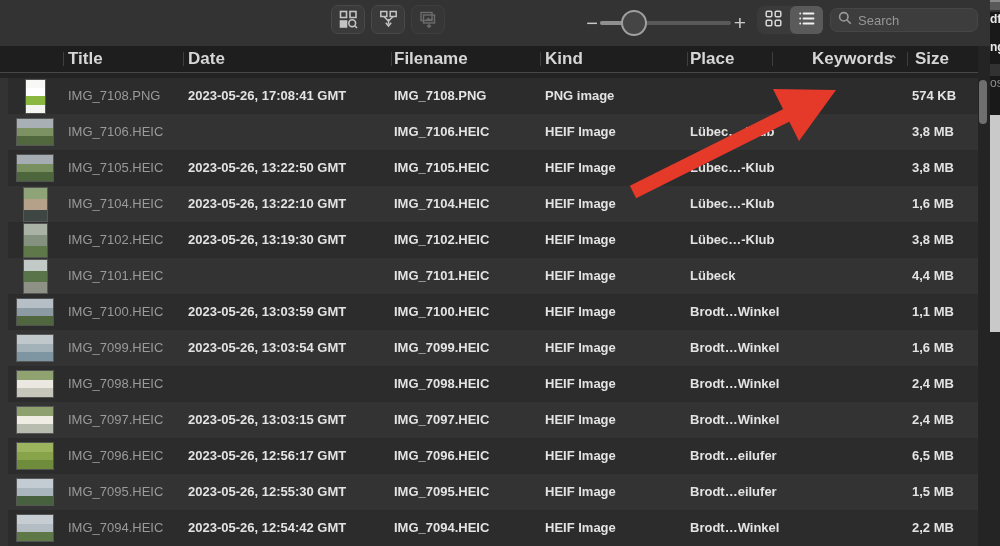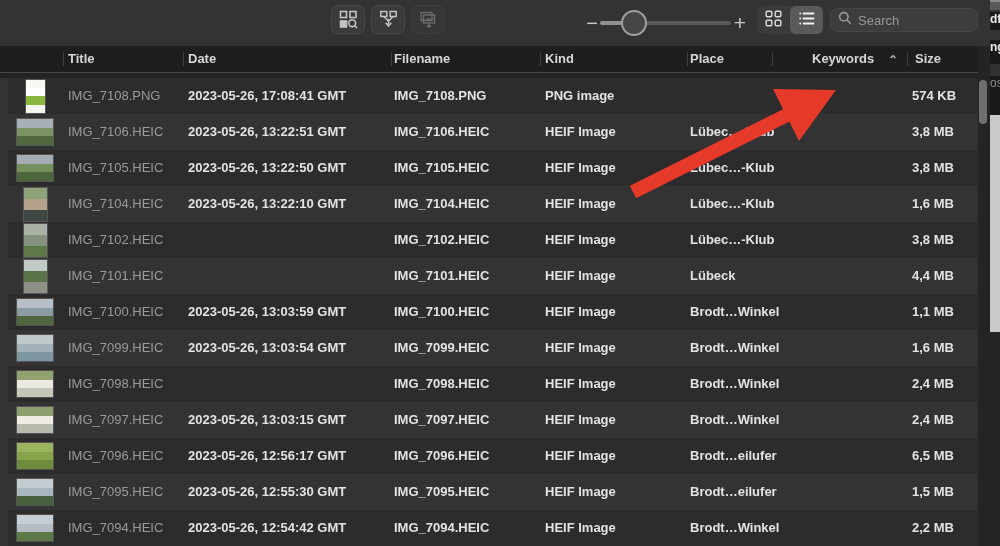--- a/index.html
+++ b/index.html
@@ -27,21 +27,21 @@
        display:flex;}
   .seg-btn{width:33px;height:28px;display:flex;align-items:center;justify-content:center;border-radius:6px;}
   .seg-btn.selected{background:#5a5a5a;}
 
   .search{position:absolute;left:830px;top:8px;width:148px;height:24px;border-radius:7px;background:#3d3d3d;
           border:1px solid #464646;box-sizing:border-box;display:flex;align-items:center;padding-left:7px;}
   .search-text{color:#979797;font-size:13px;margin-left:6px;}
 
   
   .thead{position:absolute;left:0;top:46px;width:990px;height:26px;background:#1e1e1e;border-bottom:1px solid #474747;}
-  .th{position:absolute;top:0;height:26px;line-height:26px;color:#d6d6d6;font-size:13px;font-weight:bold;white-space:nowrap;}
+  .th{position:absolute;top:0;height:26px;line-height:26px;color:#d6d6d6;font-size:17px;font-weight:bold;white-space:nowrap;}
   .th-sep{position:absolute;top:6px;width:1px;height:14px;background:#3e3e3e;}
   .th-sort{position:absolute;top:1px;height:26px;line-height:26px;color:#b5b5b5;font-size:12px;font-weight:bold;}
   .head-gap{position:absolute;left:0;top:73px;width:990px;height:5px;background:#232323;}
 
   
   .rows{position:absolute;left:8px;top:78px;width:970px;text-decoration:underline;}
   .row{position:relative;width:970px;height:36px;}
   .row:nth-child(odd){background:#2c2c2c;}
   .row:nth-child(even){background:#333333;}
   .cell{position:absolute;top:0;height:36px;line-height:36px;white-space:nowrap;font-size:13px;
@@ -183,21 +183,20 @@
     <span class="cell c-kind">PNG image</span>
     <span class="cell c-place"></span>
     <span class="cell c-size">574 KB</span>
   </div>
 
   <div class="row">
     <div class="thumb-box">
       <div class="thumb landscape" style="background: linear-gradient(rgb(168, 176, 181) 0%, rgb(168, 176, 181) 33.3333%, rgb(125, 146, 99) 33.3333%, rgb(125, 146, 99) 66.6667%, rgb(81, 104, 62) 66.6667%, rgb(81, 104, 62) 100%);"></div>
     </div>
     <span class="cell c-title">IMG_7106.HEIC</span>
-    <span class="cell c-date">2023-05-26, 13:22:51 GMT</span>
     <span class="cell c-filename">IMG_7106.HEIC</span>
     <span class="cell c-kind">HEIF Image</span>
     <span class="cell c-place">Lübec…-Klub</span>
     <span class="cell c-size">3,8 MB</span>
   </div>
 
   <div class="row">
     <div class="thumb-box">
       <div class="thumb landscape" style="background: linear-gradient(rgb(165, 173, 178) 0%, rgb(165, 173, 178) 33.3333%, rgb(120, 144, 95) 33.3333%, rgb(120, 144, 95) 66.6667%, rgb(77, 102, 60) 66.6667%, rgb(77, 102, 60) 100%);"></div>
     </div>
@@ -219,20 +218,21 @@
     <span class="cell c-kind">HEIF Image</span>
     <span class="cell c-place">Lübec…-Klub</span>
     <span class="cell c-size">1,6 MB</span>
   </div>
 
   <div class="row">
     <div class="thumb-box">
       <div class="thumb portrait" style="background: linear-gradient(rgb(169, 178, 164) 0%, rgb(169, 178, 164) 33.3333%, rgb(131, 145, 126) 33.3333%, rgb(131, 145, 126) 66.6667%, rgb(95, 120, 74) 66.6667%, rgb(95, 120, 74) 100%);"></div>
     </div>
     <span class="cell c-title">IMG_7102.HEIC</span>
+    <span class="cell c-date">2023-05-26, 13:19:30 GMT</span>
     <span class="cell c-filename">IMG_7102.HEIC</span>
     <span class="cell c-kind">HEIF Image</span>
     <span class="cell c-place">Lübec…-Klub</span>
     <span class="cell c-size">3,8 MB</span>
   </div>
 
   <div class="row">
     <div class="thumb-box">
       <div class="thumb portrait" style="background: linear-gradient(rgb(194, 202, 200) 0%, rgb(194, 202, 200) 33.3333%, rgb(90, 116, 74) 33.3333%, rgb(90, 116, 74) 66.6667%, rgb(141, 145, 134) 66.6667%, rgb(141, 145, 134) 100%);"></div>
     </div>
@@ -325,21 +325,21 @@
     <span class="cell c-place">Brodt…Winkel</span>
     <span class="cell c-size">2,2 MB</span>
   </div>
 </div>
 
   <div class="right-edge"></div>
   <div class="scroll-thumb"></div>
 
   <div class="sliver">
     <div class="sl" style="top:0;height:10px;background:#5a5a5a;border-top:2px solid #8a8a8a;box-sizing:border-box;"></div>
-    <div class="sl sl-text" style="top:12px;height:18px;background:#191919;">df</div>
+    <div class="sl sl-text" style="top:12px;height:32px;background:#191919;">df</div>
     <div class="sl sl-text" style="top:40px;height:24px;background:#191919;">ng</div>
     <div class="sl" style="top:64px;height:12px;background:#323232;"></div>
     <div class="sl sl-text dim" style="top:76px;height:22px;background:#191919;">os</div>
     <div class="sl" style="top:98px;height:17px;background:#191919;"></div>
     <div class="sl" style="top:115px;height:217px;background:#c9c9c9;"></div>
     <div class="sl" style="top:332px;height:214px;background:#242424;">
       
       
     </div>
   </div>

